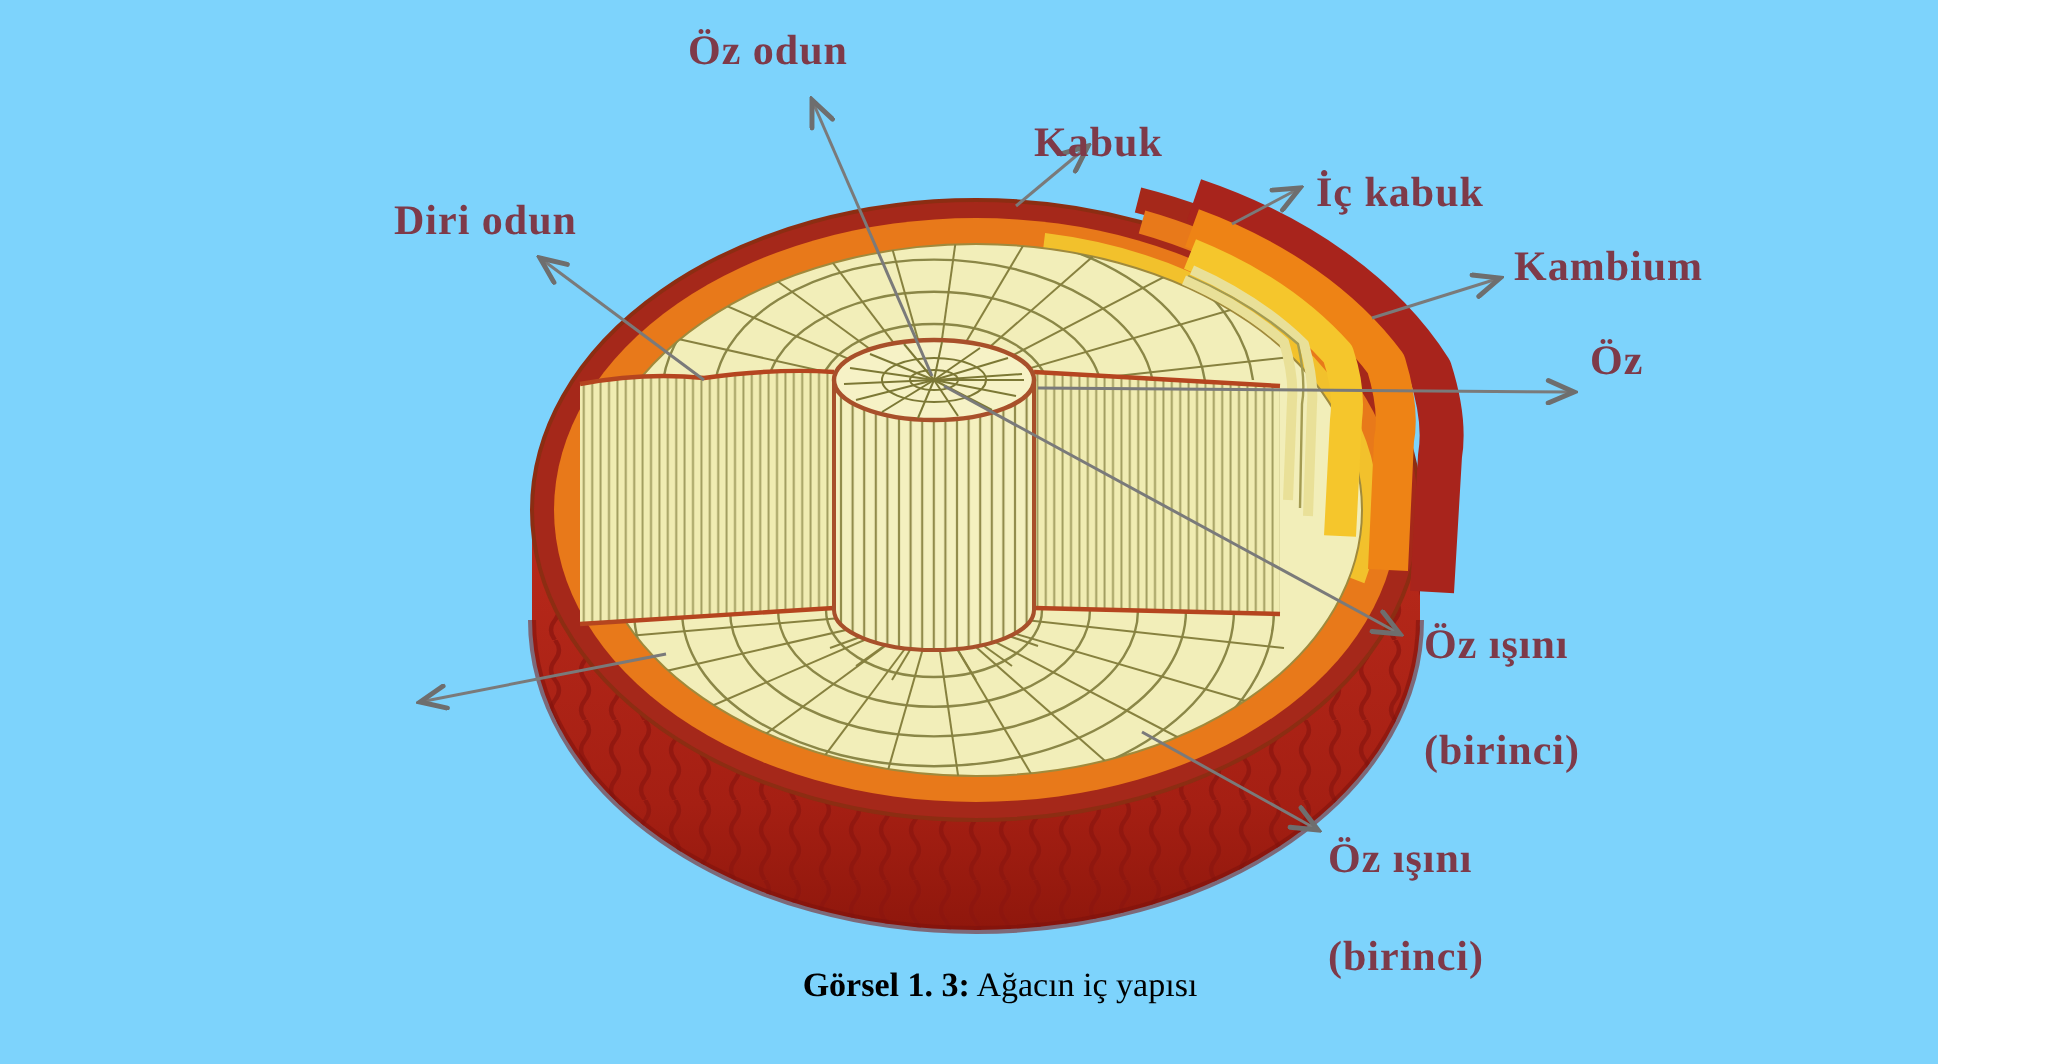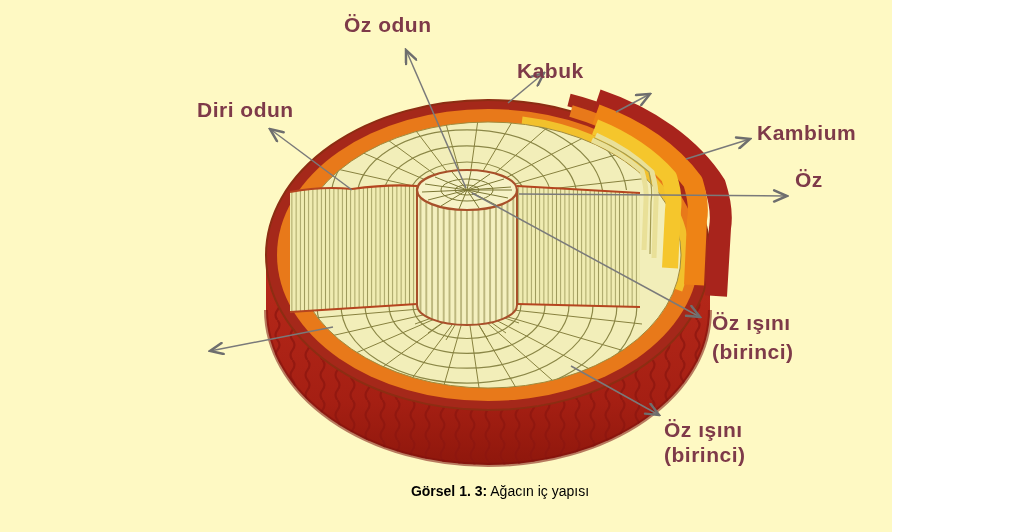--- a/index.html
+++ b/index.html
@@ -1,28 +1,28 @@
 <!DOCTYPE html>
 <html><head>
 <meta charset="utf-8">
 <style>
   html,body{margin:0;padding:0;background:#ffffff;}
   .stage{
-    position:relative;width:892px;height:532px;background:#fef9c3;overflow:hidden;
-    font-family:Liberation Sans, sans-serif;
+    position:relative;width:969px;height:532px;background:#7dd3fc;overflow:hidden;
+    font-family:Liberation Serif, serif;
   }
   .stage svg{position:absolute;left:0;top:0;}
   .label{
     position:absolute;font-weight:700;font-size:21px;line-height:28px;
     color:#7e3a49;letter-spacing:.5px;white-space:nowrap;
   }
-  .label .l2{display:block;}
+  .label .l2{display:block;margin-top:24px;}
   .caption{
     position:absolute;left:0;top:483px;width:1000px;text-align:center;
-    font-size:14px;color:#000;
+    font-size:17px;color:#000;
   }
   .caption .cap-bold{font-weight:700;}
 </style>
 </head>
 <body>
 
 <div class="stage">
 
 <svg width="1024" height="532" viewBox="0 0 1024 532">
   <defs>
@@ -183,20 +183,21 @@
     <line x1="686" y1="159" x2="750" y2="139" marker-end="url(#arrowhead)"></line>
     <line x1="519" y1="194" x2="787" y2="196" marker-end="url(#arrowhead)"></line>
     <line x1="472" y1="193" x2="700" y2="317" marker-end="url(#arrowhead)"></line>
     <line x1="571" y1="366" x2="659" y2="415" marker-end="url(#arrowhead)"></line>
     <line x1="333" y1="327" x2="210" y2="351" marker-end="url(#arrowhead)"></line>
   </g>
 </svg>
 
 <div class="label" style="left:344px;top:11px;">Öz odun</div>
 <div class="label" style="left:517px;top:41px;margin-top:16px;">Kabuk</div>
+<div class="label" style="left:658px;top:82px;">İç kabuk</div>
 <div class="label" style="left:757px;top:119px;">Kambium</div>
 <div class="label" style="left:795px;top:166px;">Öz</div>
 <div class="label" style="left:197px;top:96px;text-align:center;">Diri odun</div>
 
 <div class="label" style="left:712px;top:308px;line-height:29px;">
   <span>Öz ışını</span>
   <span class="l2">(birinci)</span>
 </div>
 
 <div class="label" style="left:664px;top:417px;line-height:25px;">

